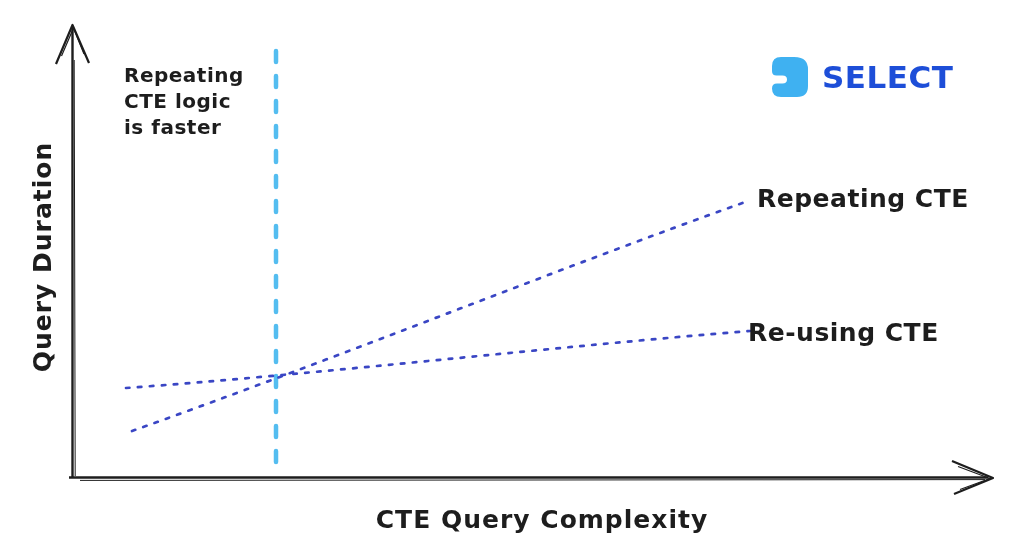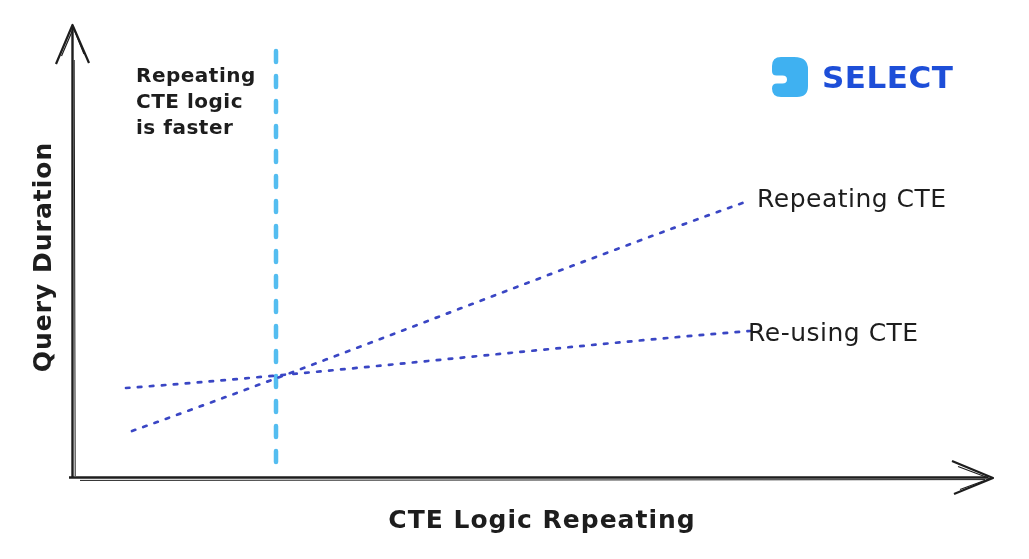--- a/index.html
+++ b/index.html
@@ -12,28 +12,28 @@
   .y-axis-label{
     position:absolute;left:42px;top:257px;
     transform:translate(-50%,-50%) rotate(-90deg);
     font-size:25px;font-weight:600;white-space:nowrap;letter-spacing:1px;
   }
   .x-axis-label{
     position:absolute;left:542px;top:519px;transform:translate(-50%,-50%);
     font-size:25px;font-weight:600;white-space:nowrap;letter-spacing:1px;
   }
   .region-left{
-    position:absolute;left:136px;top:62px;font-size:20px;font-weight:600;
+    position:absolute;left:124px;top:62px;font-size:20px;font-weight:600;
     line-height:26px;white-space:pre-line;letter-spacing:0.5px;
   }
   .region-right{
     position:absolute;left:326px;top:66px;font-size:21px;font-weight:600;
     white-space:nowrap;letter-spacing:0.5px;
   }
-  .series-label{position:absolute;font-size:25px;font-weight:400;white-space:nowrap;letter-spacing:0.5px;text-align:center;}
+  .series-label{position:absolute;font-size:25px;font-weight:700;white-space:nowrap;letter-spacing:0.5px;text-align:center;}
   .series-label.repeating{left:757px;top:184px;}
   .series-label.reusing{left:748px;top:318px;}
   .logo{
     position:absolute;left:772px;top:57px;display:flex;align-items:center;gap:14px;
   }
   .logo-wordmark{
     font-size:31px;font-weight:bold;color:#1d4ed8;letter-spacing:0.5px;line-height:1;
   }
 </style>
 </head>
@@ -50,21 +50,21 @@
       <path d="M80,480.4 L985,479.6" stroke="#1d1d1d" fill="none" stroke-width="1" stroke-linejoin="round"></path>
       <path d="M952,461 L993,478 L954,494" stroke="#1d1d1d" fill="none" stroke-width="2.2" stroke-linejoin="round"></path>
       <path d="M958,466.5 L990,478.5 L960,489.5" stroke="#1d1d1d" fill="none" stroke-width="1.2" stroke-linejoin="round"></path>
       <path d="M276,51 L276,467" stroke="#54BDF0" fill="none" stroke-width="4.5" stroke-dasharray="11 14" stroke-linecap="round" stroke-linejoin="round"></path>
       <path d="M132,431 C340,357 560,268 748,201" stroke="#3A46C4" fill="none" stroke-width="2.7" stroke-dasharray="3.5 8.5" stroke-linecap="round" stroke-linejoin="round"></path>
       <path d="M126,388 C320,374 560,346 750,331" stroke="#3A46C4" fill="none" stroke-width="2.7" stroke-dasharray="3.5 8.5" stroke-linecap="round" stroke-linejoin="round"></path>
     </svg>
 
   <div class="hand y-axis-label">Query Duration</div>
 
-  <div class="hand x-axis-label">CTE Logic Repeating</div>
+  <div class="hand x-axis-label">CTE Query Complexity</div>
 
   <div class="hand region-left">Repeating
 CTE logic
 is faster</div>
 
 
   <div class="hand series-label repeating">Repeating CTE</div>
 
   <div class="hand series-label reusing">Re-using CTE</div>
 

